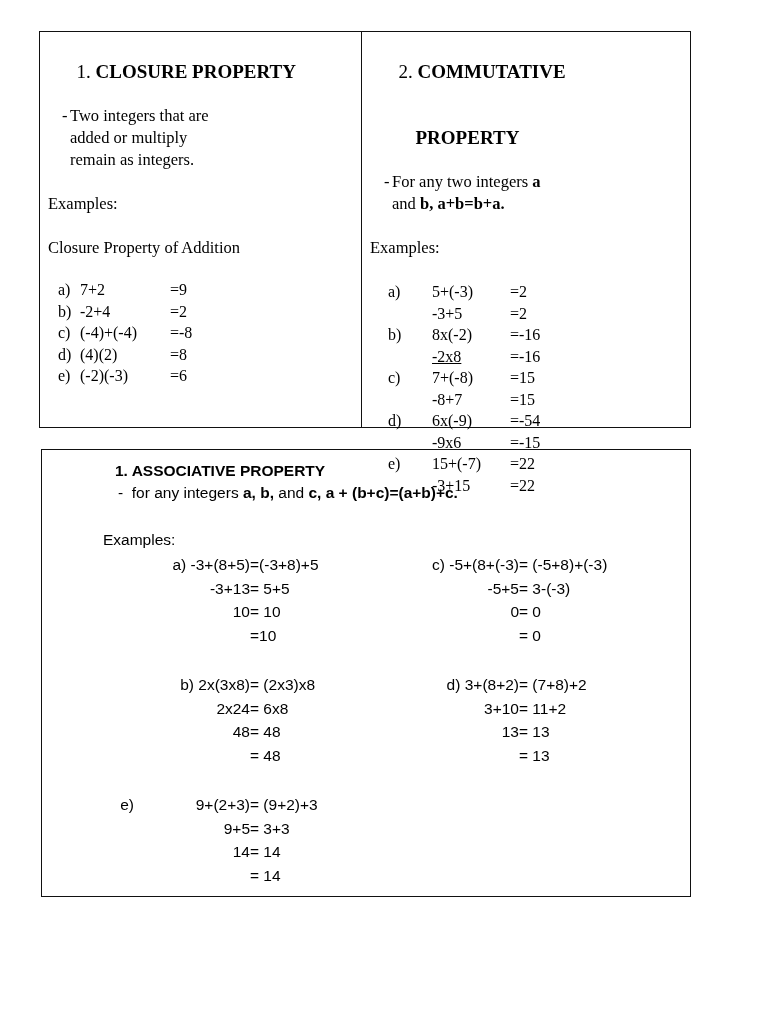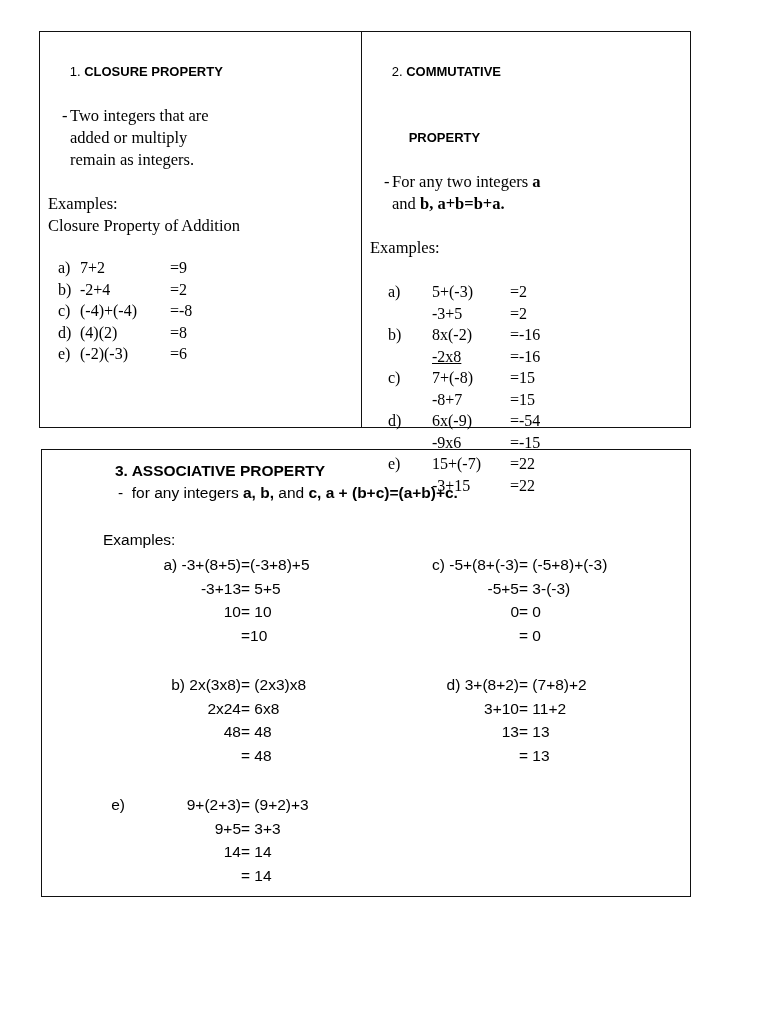--- a/index.html
+++ b/index.html
@@ -36,22 +36,22 @@
     border-right: 1.5px solid #111111;
     padding: 7px 8px 0 8px;
   }
   #box1 .cell-right {
     width: 329px;
     padding: 7px 8px 0 8px;
   }
   .sans  { font-family: "Liberation Sans", sans-serif; }
 
   .head-line {
-    font-family: Liberation Sans, sans-serif;
-    font-size: 13px;
+    font-family: Liberation Serif, serif;
+    font-size: 19px;
     line-height: 22px;
     white-space: pre;
   }
   .head-num { font-weight: normal; }
   .head-title { font-weight: bold; }
 
   .dash-block {
     font-family: "Liberation Serif", serif;
     font-size: 16.5px;
     line-height: 22px;
@@ -139,21 +139,21 @@
   }
   .assoc-group {
     position: relative;
     height: 96px;
   }
   .assoc-item {
     position: absolute;
     width: 300px;
     font-family: "Liberation Sans", sans-serif;
   }
-  .assoc-item.colA { left: 49px; }
+  .assoc-item.colA { left: 58px; }
   .assoc-item.colB { left: 319px; }
   .a-line {
     display: flex;
     line-height: 23.5px;
     font-size: 15.5px;
     white-space: pre;
   }
   .a-lhs {
     flex: 0 0 auto;
     text-align: right;
@@ -177,21 +177,21 @@
       <span class="dash-mark">-</span>
       <span class="dash-text">
         <div class="ln">Two integers that are</div>
         <div class="ln">added or multiply</div>
         <div class="ln">remain as integers.</div>
       </span>
     </div>
 
     <div class="examples-label" style="margin-top:22px;">Examples:</div>
 
-    <div class="subhead" style="">Closure Property of Addition</div>
+    <div class="subhead" style="margin-top:22px;">Closure Property of Addition</div>
 
     <div class="eq-list" style="margin-top:20px; padding-left:10px;">
       <div class="eq-row">
         <span class="lab" style="width:22px;">a)</span>
         <span class="expr" style="width:90px;">7+2</span>
         <span class="res">=9</span>
       </div>
       <div class="eq-row">
         <span class="lab" style="width:22px;">b)</span>
         <span class="expr" style="width:90px;">-2+4</span>
@@ -302,21 +302,21 @@
         </div>
       </div>
 
     </div>
 
   </div>
 </div>
 
 <div id="box2">
 
-  <div class="b2head">3. ASSOCIATIVE PROPERTY</div>
+  <div class="b2head">1. ASSOCIATIVE PROPERTY</div>
 
   <div class="b2dash"><span>-</span><span>&nbsp;&nbsp;</span><span>for any integers </span><b>a, b,</b><span> and </span><b>c, a + (b+c)=(a+b)+c.</b></div>
 
   <div class="b2examples">Examples:</div>
 
   <div class="assoc-grid" style="margin-top:2px;">
 
     <div class="assoc-group">
       <div class="assoc-item colA">
         <div class="a-line">

